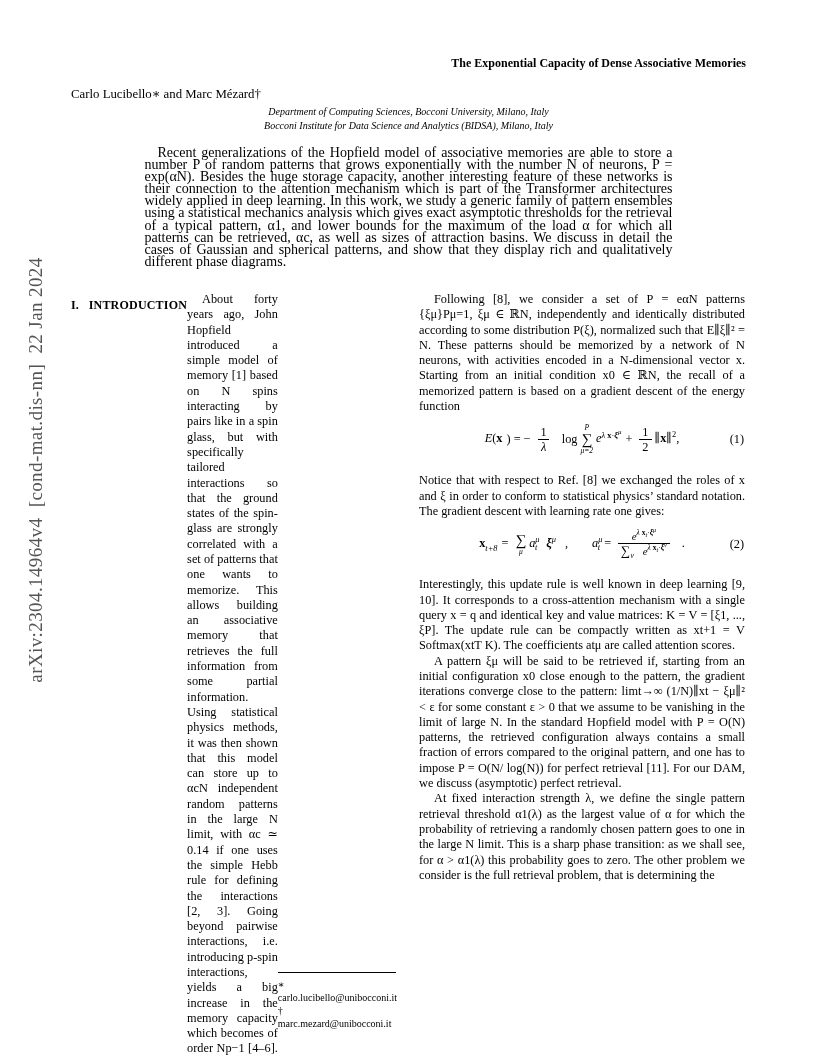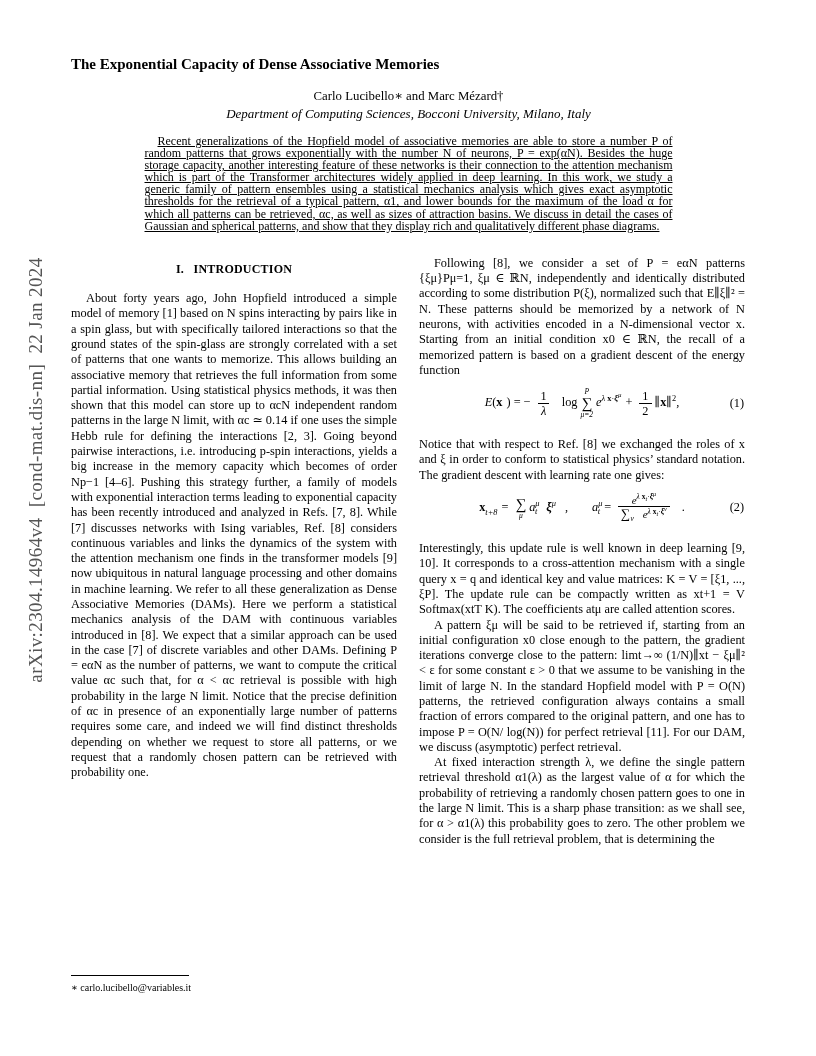--- a/index.html
+++ b/index.html
@@ -10,32 +10,32 @@
     color:#000;
   }
   
   .arxiv-stamp {
     position:absolute; left:36px; top:470px;
     transform:translate(-50%,-50%) rotate(-90deg);
     white-space:pre; font-size:19px; letter-spacing:0.4px; color:#555;
   }
   .content { position:absolute; left:71px; top:56px; width:675px; }
 
-  .paper-title { text-align:left; font-size:15px; font-weight:bold; margin:0 0 15px 0; }
-  .authors { text-align:center; font-size:12.8px; margin:0 0 3px 0; }
-  .affil { text-align:center; font-style:italic; font-size:13px; line-height:14px; margin:0; }
+  .paper-title { text-align:right; font-size:12px; font-weight:bold; margin:0 0 15px 0; }
+  .authors { text-align:left; font-size:12.8px; margin:0 0 3px 0; }
+  .affil { text-align:center; font-style:italic; font-size:10px; line-height:14px; margin:0; }
 
   .abstract {
     width:528px; margin:14px auto 12px auto;
-    font-size:12px; line-height:12.1px; text-align:justify; text-indent:13px;text-decoration:underline;
+    font-size:14px; line-height:12.1px; text-align:justify; text-indent:13px;
   }
 
   .columns { display:flex; gap:22px; margin-top:24px; height:738px; }
   .col { width:326px; font-size:12.3px; line-height:15.3px; text-align:justify; }
-  .col-left { display:flex; flex-direction:column; }
+  .col-left { display:flex; flex-direction:row; }
 
   .section-heading {
     font-size:12px; font-weight:bold; text-align:center;
     white-space:pre; margin:6px 0 14px 0; letter-spacing:0.2px;
   }
   p.para { margin:0; }
   p.indent { text-indent:15px; }
   p.follow { margin-top:18px; }
 
   
@@ -74,31 +74,33 @@
 
 <div class="page">
 
   <div class="arxiv-stamp">arXiv:2304.14964v4  [cond-mat.dis-nn]  22 Jan 2024</div>
 
   <div class="content">
 
     <h1 class="paper-title">The Exponential Capacity of Dense Associative Memories</h1>
     <div class="authors">Carlo Lucibello∗ and Marc Mézard†</div>
     <div class="affil">Department of Computing Sciences, Bocconi University, Milano, Italy</div>
+    <div class="affil">Bocconi Institute for Data Science and Analytics (BIDSA), Milano, Italy</div>
 
     <div class="abstract">Recent generalizations of the Hopfield model of associative memories are able to store a number P of random patterns that grows exponentially with the number N of neurons, P = exp(αN). Besides the huge storage capacity, another interesting feature of these networks is their connection to the attention mechanism which is part of the Transformer architectures widely applied in deep learning. In this work, we study a generic family of pattern ensembles using a statistical mechanics analysis which gives exact asymptotic thresholds for the retrieval of a typical pattern, α1, and lower bounds for the maximum of the load α for which all patterns can be retrieved, αc, as well as sizes of attraction basins. We discuss in detail the cases of Gaussian and spherical patterns, and show that they display rich and qualitatively different phase diagrams.</div>
 
     <div class="columns">
 
       <div class="col col-left">
         <h2 class="section-heading">I.   INTRODUCTION</h2>
         <p class="para indent">About forty years ago, John Hopfield introduced a simple model of memory [1] based on N spins interacting by pairs like in a spin glass, but with specifically tailored interactions so that the ground states of the spin-glass are strongly correlated with a set of patterns that one wants to memorize. This allows building an associative memory that retrieves the full information from some partial information. Using statistical physics methods, it was then shown that this model can store up to αcN independent random patterns in the large N limit, with αc ≃ 0.14 if one uses the simple Hebb rule for defining the interactions [2, 3]. Going beyond pairwise interactions, i.e. introducing p-spin interactions, yields a big increase in the memory capacity which becomes of order Np−1 [4–6]. Pushing this strategy further, a family of models with exponential interaction terms leading to exponential capacity has been recently introduced and analyzed in Refs. [7, 8]. While [7] discusses networks with Ising variables, Ref. [8] considers continuous variables and links the dynamics of the system with the attention mechanism one finds in the transformer models [9] now ubiquitous in natural language processing and other domains in machine learning. We refer to all these generalization as Dense Associative Memories (DAMs). Here we perform a statistical mechanics analysis of the DAM with continuous variables introduced in [8]. We expect that a similar approach can be used in the case [7] of discrete variables and other DAMs. Defining P = eαN as the number of patterns, we want to compute the critical value αc such that, for α &lt; αc retrieval is possible with high probability in the large N limit. Notice that the precise definition of αc in presence of an exponentially large number of patterns requires some care, and indeed we will find distinct thresholds depending on whether we request to store all patterns, or we request that a randomly chosen pattern can be retrieved with probability one.</p>
         <div class="footnotes">
           <hr class="footnote-rule">
-          <div>∗ carlo.lucibello@variables.it</div>
+          <div>∗ carlo.lucibello@unibocconi.it</div>
+          <div>† marc.mezard@unibocconi.it</div>
         </div>
       </div>
 
       <div class="col col-right">
         <p class="para indent">Following [8], we consider a set of P = eαN patterns {ξμ}Pμ=1, ξμ ∈ ℝN, independently and identically distributed according to some distribution P(ξ), normalized such that E∥ξ∥² = N. These patterns should be memorized by a network of N neurons, with activities encoded in a N-dimensional vector x. Starting from an initial condition x0 ∈ ℝN, the recall of a memorized pattern is based on a gradient descent of the energy function</p>
 
         <div class="equation">
           <span>
             <span class="it">E</span><span class="rm">(</span><span class="bf">x</span><span class="rm pad">) = −</span><span class="frac">
                 <span class="num rm">1</span>

